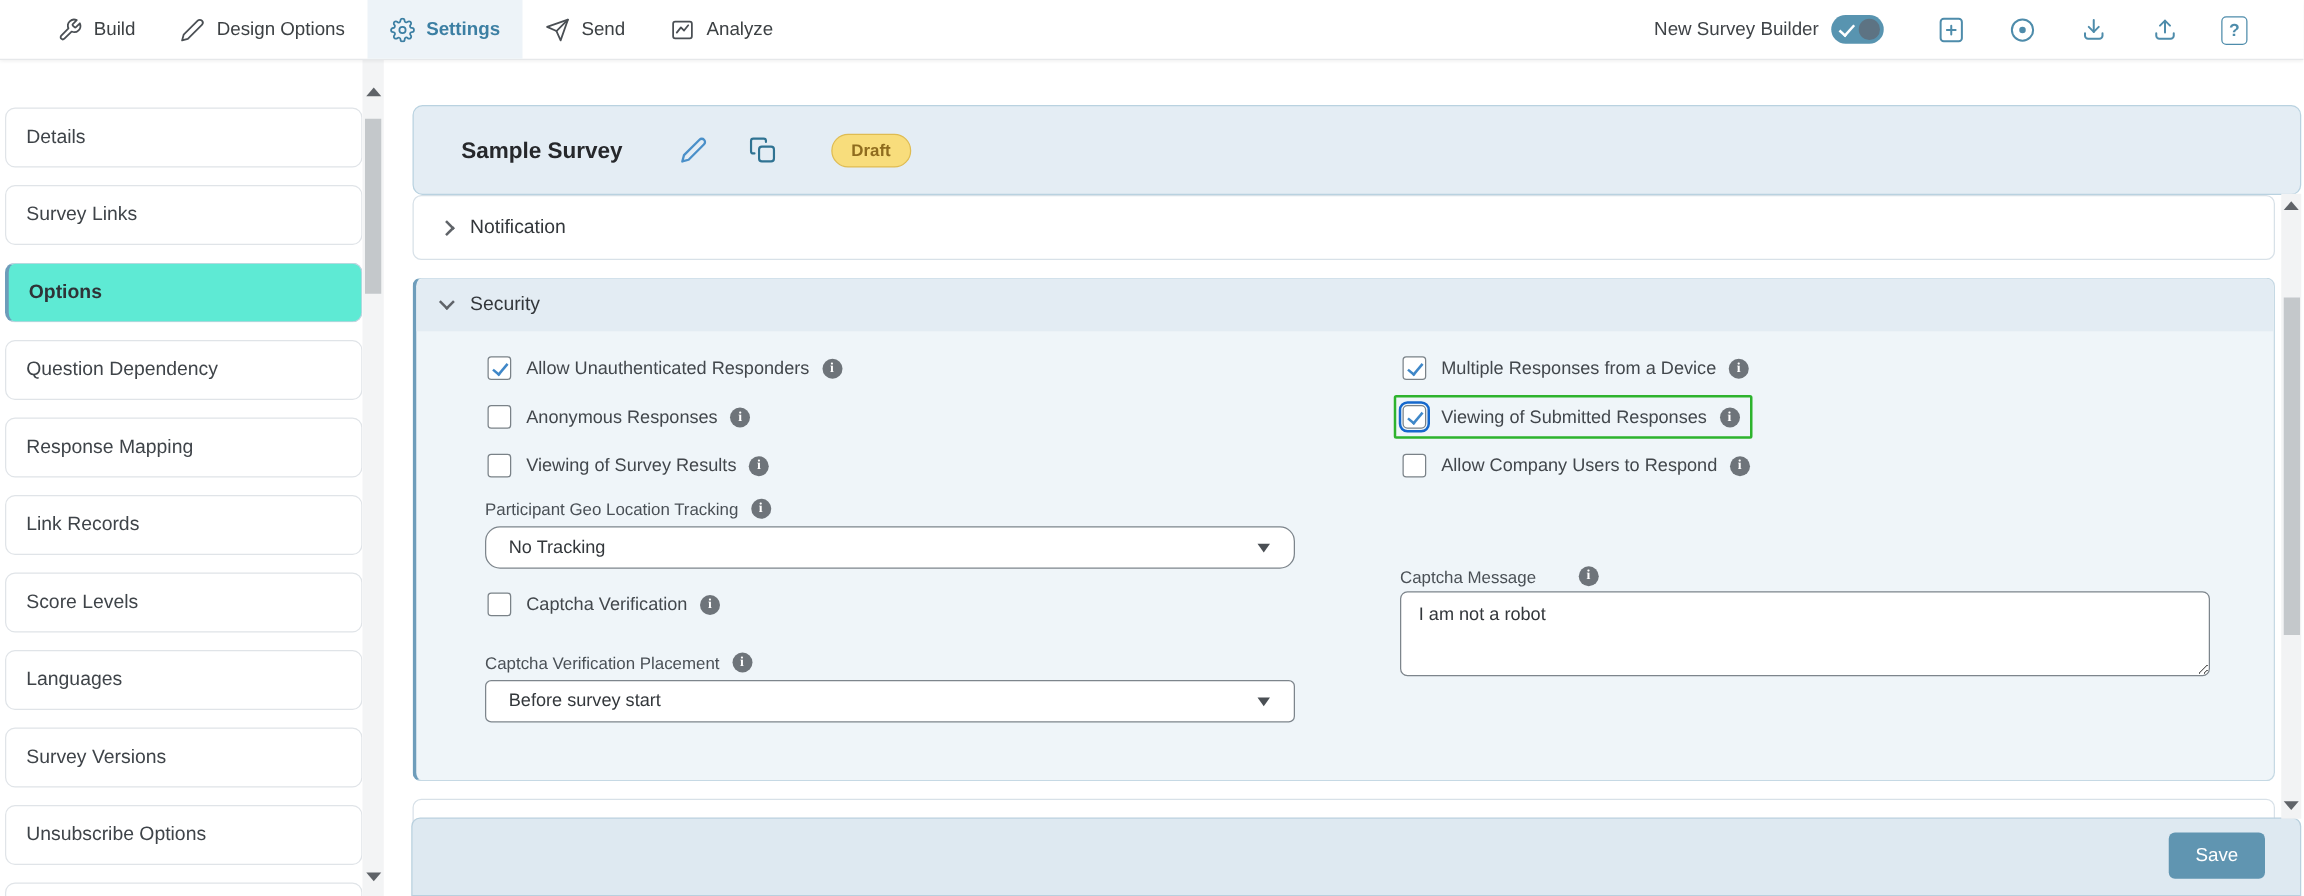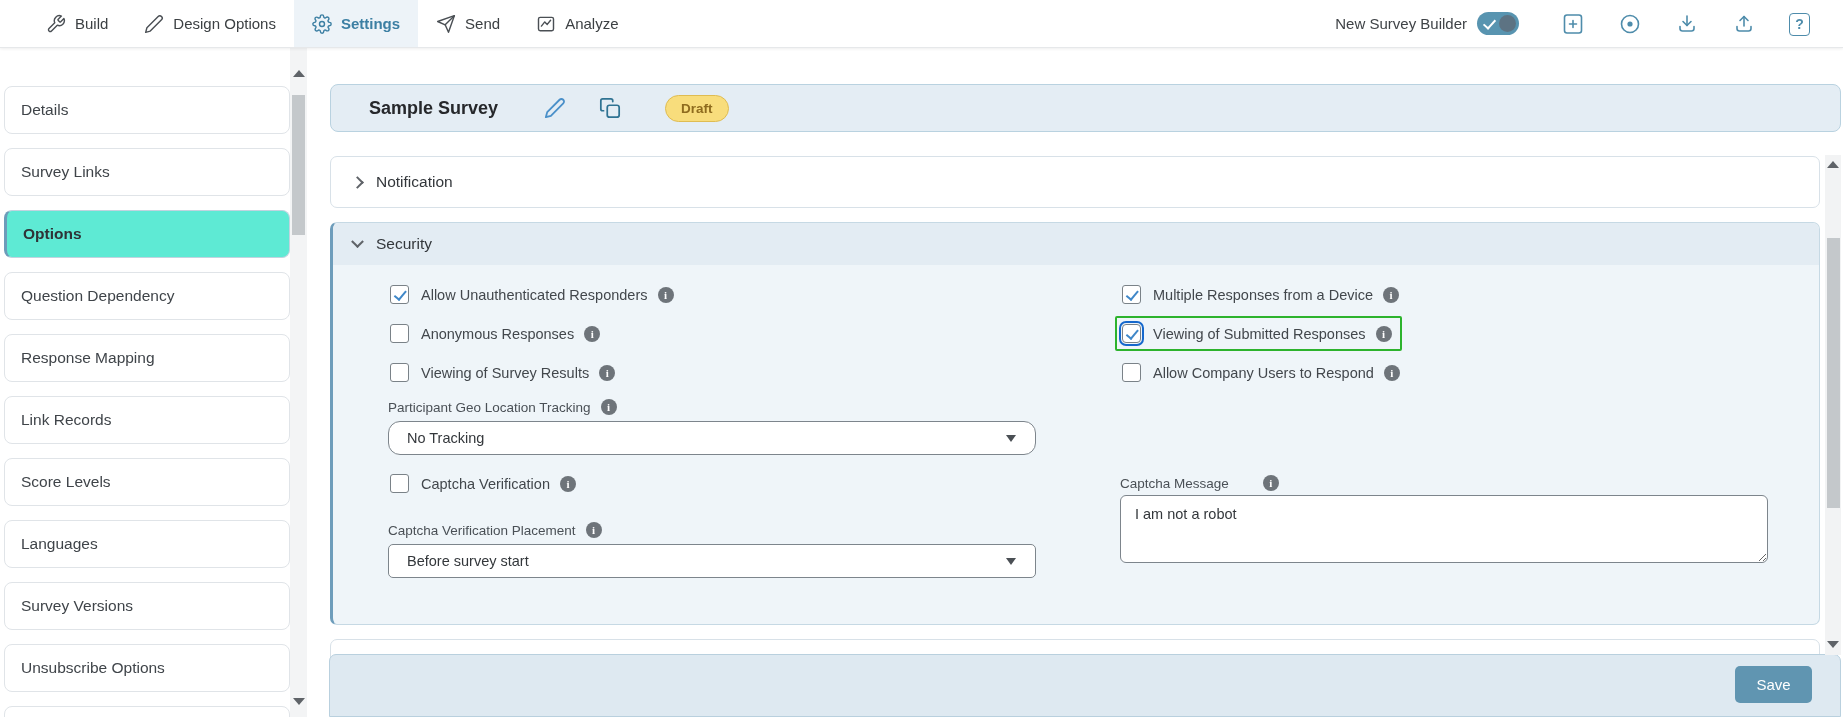--- a/index.html
+++ b/index.html
@@ -9,21 +9,21 @@
 
   
   .topbar { position:absolute; left:0; top:0; width:1843px; height:48px; background:#fff;
             border-bottom:1px solid #e6e8ea; box-shadow:0 1px 3px rgba(0,0,0,.07);
             display:flex; align-items:center; z-index:5; }
   .tabs { display:flex; align-items:stretch; height:100%; padding-left:28px; }
   .tab { display:flex; align-items:center; gap:9px; padding:0 18px; font-size:15px; color:#3c4043; cursor:pointer; }
   .tab svg { width:20px; height:20px; stroke:#4a4f54; stroke-width:1.7; fill:none; stroke-linecap:round; stroke-linejoin:round; }
   .tab.active { background:#edf3f8; color:#3c7fa3; font-weight:bold; }
   .tab.active svg { stroke:#3c7fa3; }
-  .nav-right { margin-left:auto; display:flex; align-items:center; padding-right:33px; }
+  .nav-right { margin-left:auto; display:flex; align-items:center; padding-right:45px; }
   .toggle-group { display:flex; align-items:center; gap:10px; }
   .toggle-label { font-size:15px; color:#3f4347; }
   .switch { position:relative; width:42px; height:23px; border-radius:12px; background:#5894b0; cursor:pointer; }
   .switch::before { content:""; position:absolute; left:9px; top:4.5px; width:5px; height:10px;
                     border-right:2.4px solid #fff; border-bottom:2.4px solid #fff; transform:rotate(42deg); }
   .switch .knob { position:absolute; right:3px; top:3px; width:17px; height:17px; border-radius:50%; background:#5d7383; }
   .action-icons { display:flex; align-items:center; gap:33px; margin-left:42px; }
   .aicon { width:24px; height:24px; color:#4e8cab; cursor:pointer; position:relative; }
   .aicon svg { width:24px; height:24px; stroke:currentColor; stroke-width:1.6; fill:none; stroke-linecap:round; stroke-linejoin:round; }
   .help-box { border:1.6px solid #4e8cab; border-radius:4px; width:21px; height:23px; margin-top:1px; }
@@ -37,21 +37,21 @@
                display:flex; align-items:center; padding-left:16px; font-size:15.5px; color:#3f4449; cursor:pointer; }
   .side-item.active { background:#5eead4; border-color:#c2d3df; border-left:3px solid #6d9cba; font-weight:bold; color:#2f3337; }
   .sidebar-scroll { position:absolute; left:290px; top:48px; width:17px; height:669px; background:#f3f4f5; }
   .sb-thumb { position:absolute; left:2px; width:13px; background:#c4c8cb; }
   .arrow-up, .arrow-dn { position:absolute; left:50%; transform:translateX(-50%); width:0; height:0;
                          border-left:6px solid transparent; border-right:6px solid transparent; }
   .arrow-up { border-bottom:7px solid #5f6368; }
   .arrow-dn { border-top:7px solid #5f6368; }
 
   
-  .header-card { position:absolute; left:330px; top:84px; width:1511px; height:48px; background:#e4edf4;
+  .header-card { position:absolute; left:330px; top:84px; width:1511px; height:72px; background:#e4edf4;
                  border:1px solid #b9d2e0; border-radius:8px; display:flex; align-items:center; padding-left:38px; z-index:1;gap:20px; }
   .survey-title { font-size:18px; font-weight:bold; color:#26282b; }
   .hicon { width:22px; height:22px; cursor:pointer; }
   .hicon svg { width:22px; height:22px; fill:none; stroke-linecap:round; stroke-linejoin:round; }
   .pencil { margin-left:26px; } .pencil svg { stroke:#4a90c9; stroke-width:2; }
   .copy { margin-left:13px; } .copy svg { stroke:#2f7392; stroke-width:1.9; }
   .badge { margin-left:24px; background:#f8dd7c; border:1px solid #dfbc52; color:#8f6c1e;
            font-size:13.5px; font-weight:bold; border-radius:14px; padding:5px 15px; }
 
   .section-card { position:absolute; left:330px; width:1490px; background:#fff; border:1px solid #d8e1e8; border-radius:7px; }
@@ -85,21 +85,21 @@
   .field-label { display:flex; align-items:center; font-size:13.5px; color:#4a5056; }
   .dd { width:648px; height:34px; background:#fff; border:1px solid #7d858c; border-radius:5px; position:relative;
         display:flex; align-items:center; padding-left:18px; font-size:14.5px; color:#33373b; cursor:pointer; }
   .dd::after { content:""; position:absolute; right:19px; top:13px; width:0; height:0;
                border-left:5.5px solid transparent; border-right:5.5px solid transparent; border-top:7px solid #4a4f54; }
   .geo-label { margin-top:7px; }
   .dd-geo { margin-top:6px;border-radius:12px; }
   .captcha-row { margin-top:9px; }
   .placement-label { margin-top:19px; }
   .dd-placement { margin-top:6px; }
-  .cm-label { margin-top:83px;gap:24px; }
+  .cm-label { margin-top:61px;gap:24px; }
   .cm-textarea { margin-top:4px; width:648px; height:68px; border:1px solid #7d858c; border-radius:6px;
                  padding:10px 14px; font-family:"Liberation Sans", sans-serif; font-size:14.5px; color:#33373b;
                  background:#fff; resize:both; }
 
   .partial-card { top:639px; height:30px; border-radius:7px 7px 0 0; z-index:0; }
 
   .bottombar { position:absolute; left:329px; top:654px; width:1512px; height:63px; background:#dee9f1;
                border:1px solid #b9d0de; border-radius:7px 7px 0 0; z-index:2; }
   .save-btn { position:absolute; right:28px; top:11px; width:77px; height:37px; background:#6095b1; color:#fff;
               font-size:15px; border:none; border-radius:5px; cursor:pointer; font-family:"Liberation Sans", sans-serif; }

